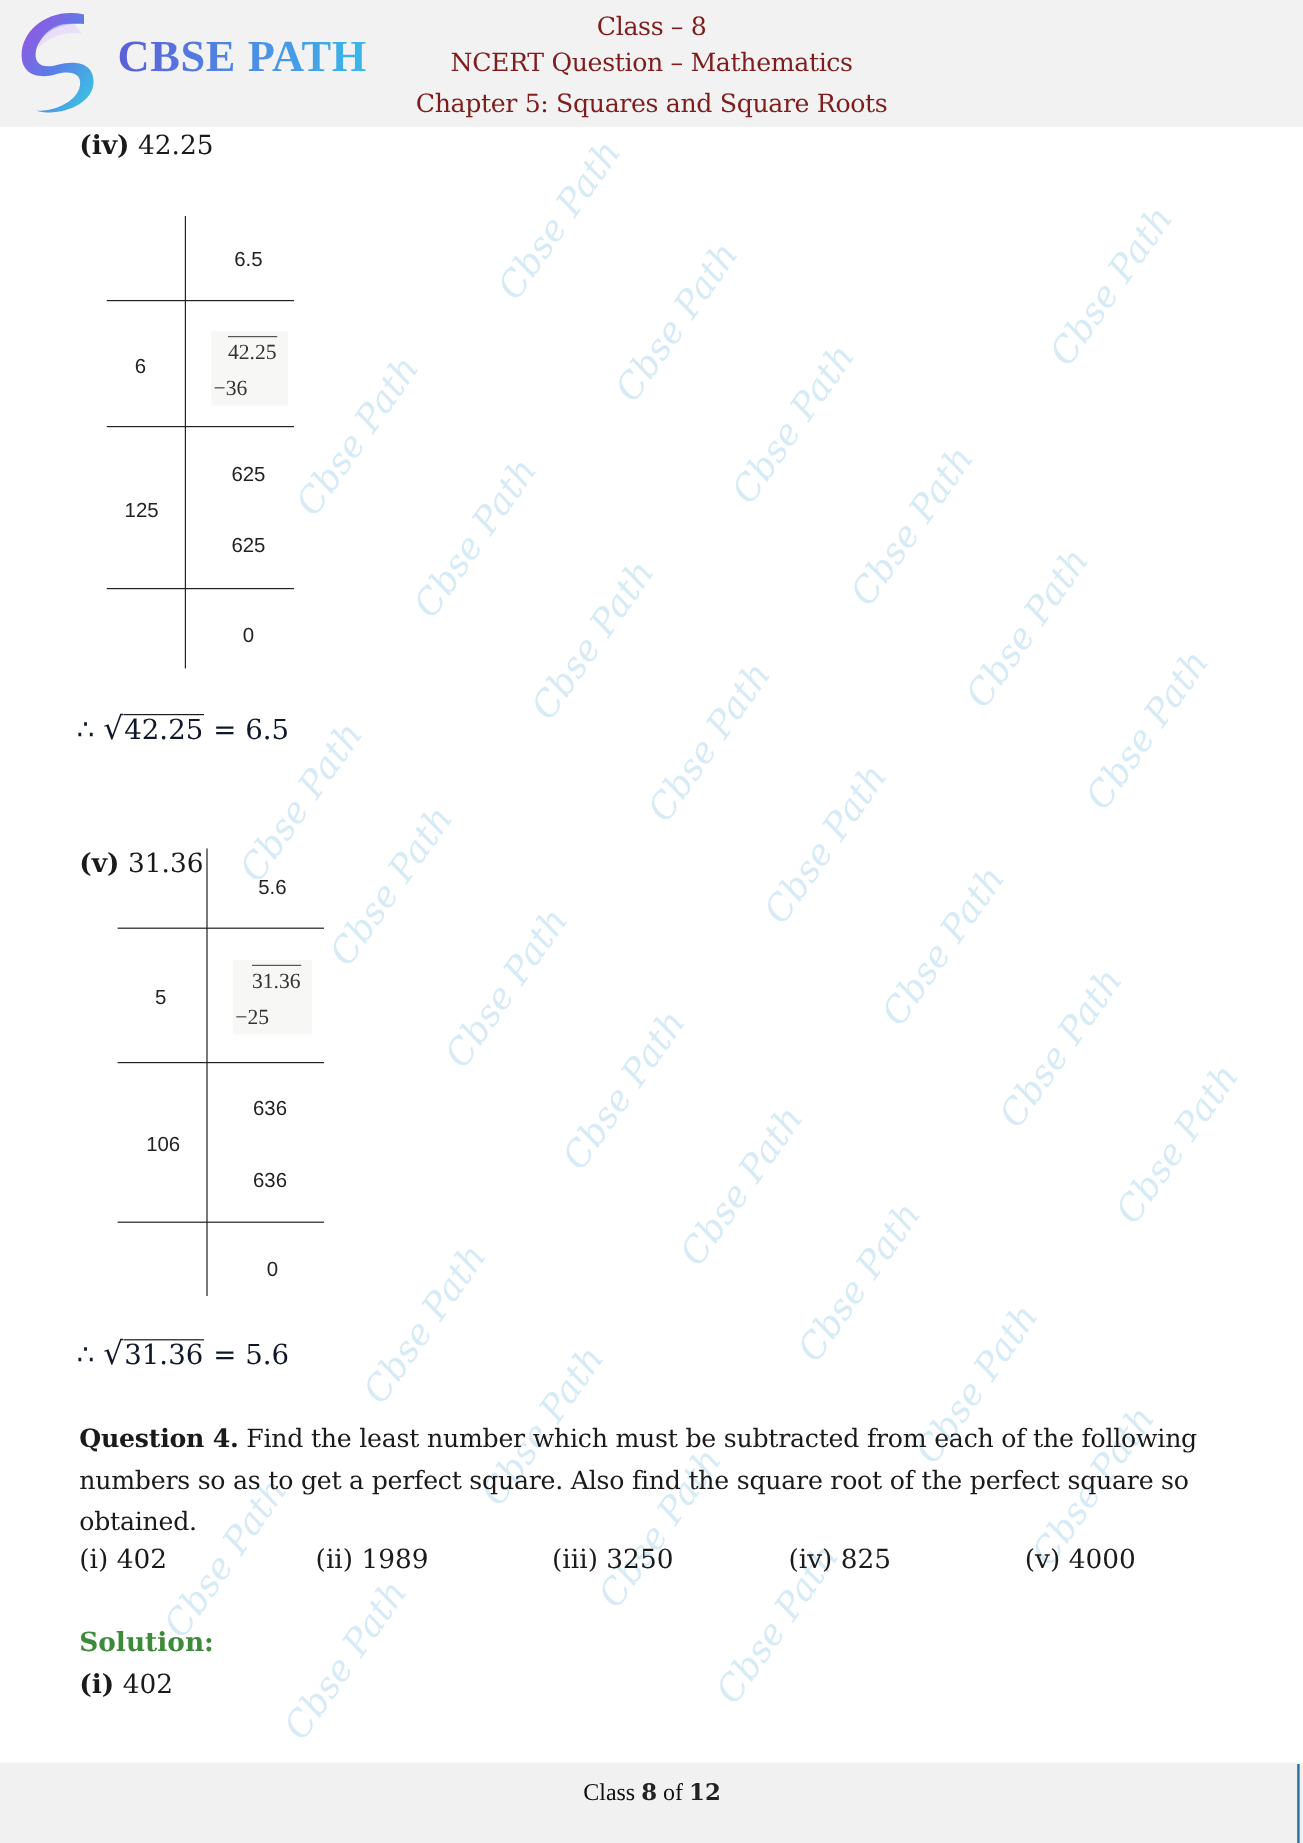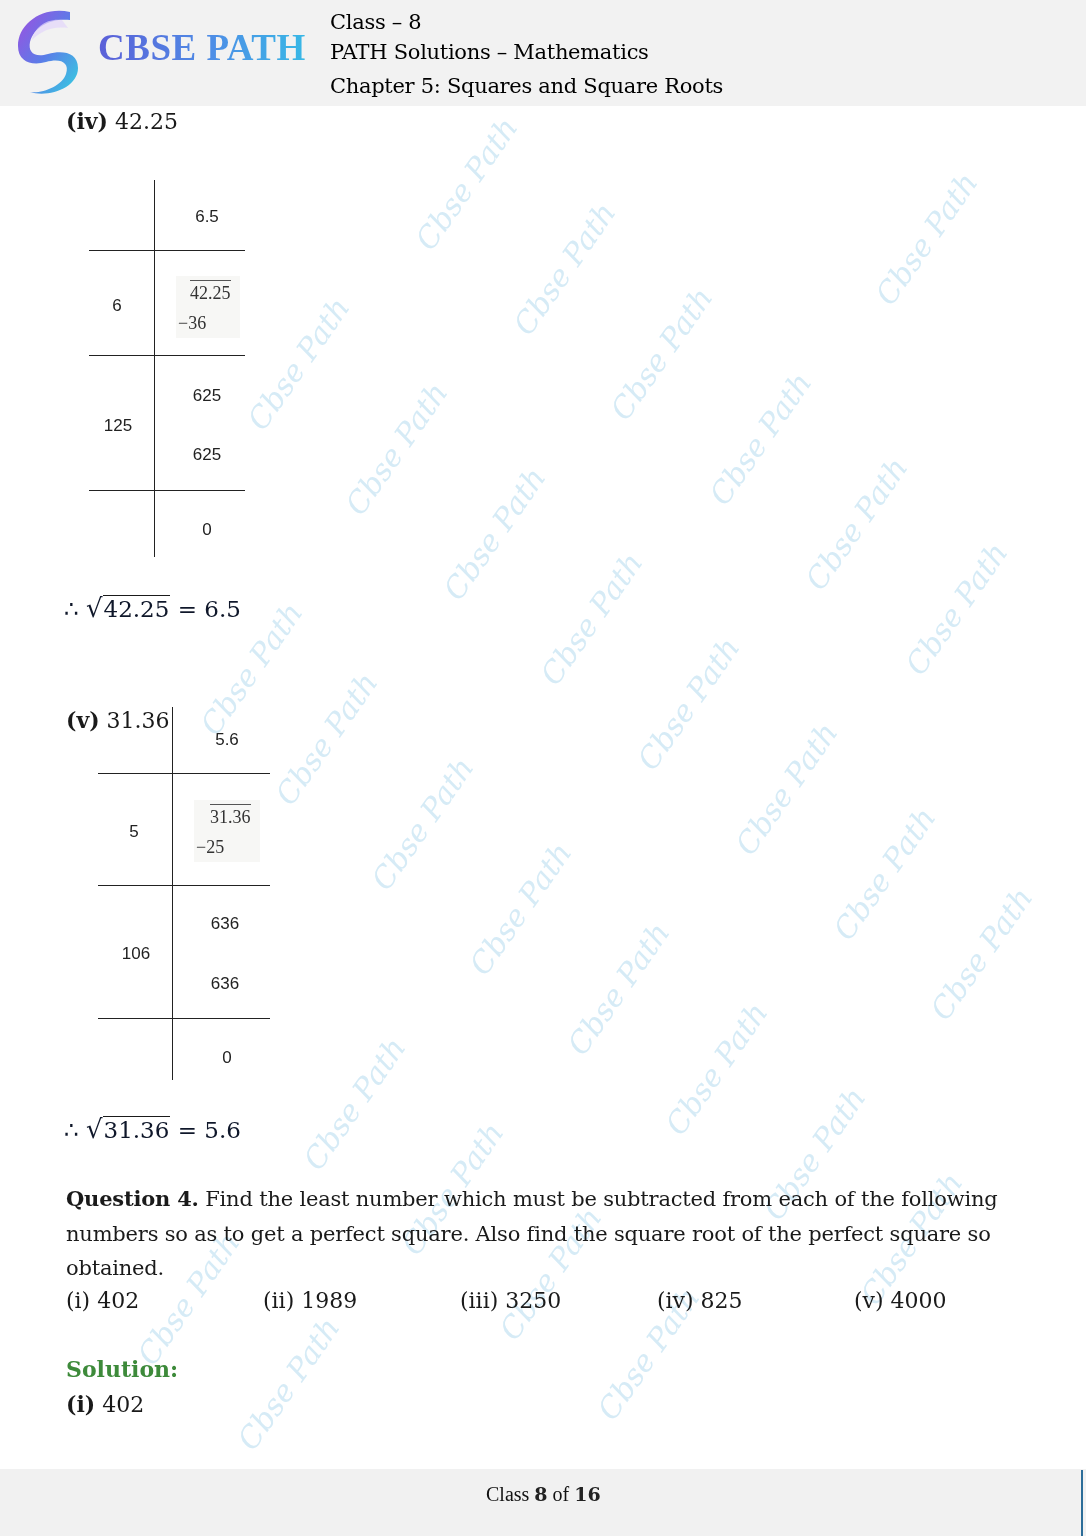--- a/index.html
+++ b/index.html
@@ -12,22 +12,22 @@
     background:#f2f2f2;
   }
   .logo-mark { position:absolute; left:12px; top:6px; width:76px; height:92px; }
   .logo-text {
     position:absolute; left:98px; top:26px; font-family:"Liberation Serif", serif;
     font-weight:bold; font-size:37px; letter-spacing:0.5px;
     background:linear-gradient(90deg,#5b5fd8 0%,#4e8ee6 55%,#38b8e6 100%);
     -webkit-background-clip:text; background-clip:text; color:transparent;
   }
   .head-lines {
-    position:absolute; left:330px; top:6px; width:426px; 
-    font-family:"DejaVu Serif", serif; font-size:21px; line-height:32px; color:#000000;
+    position:absolute; left:330px; top:6px; width:426px; text-align:center;
+    font-family:"DejaVu Serif", serif; font-size:21px; line-height:32px; color:#7f1d1d;
     letter-spacing:-0.3px;
   }
   .head-lines div { white-space:nowrap; }
 
   .watermarks { position:absolute; left:0; top:106px; width:1086px; height:1360px; pointer-events:none; overflow:hidden; }
   .wm {
     position:absolute; font-family:"DejaVu Serif", serif; font-style:italic;
     font-size:30px; color:#cfe8f5; transform:rotate(-55deg); white-space:nowrap;
     opacity:0.85;
   }
@@ -71,21 +71,21 @@
         <stop offset="0.5" stop-color="#5a7de8"></stop>
         <stop offset="1" stop-color="#35d0e0"></stop>
       </linearGradient>
     </defs>
     <path d="M58 6 C30 0 6 18 6 40 C6 56 20 60 34 56 C48 52 58 56 54 68 C50 80 30 88 18 86 C36 92 66 82 66 62 C66 46 50 44 36 48 C22 52 16 46 18 36 C22 20 40 12 58 14 Z" fill="url(#lg1)"></path>
     <path d="M50 14 C34 12 22 22 20 34 C30 24 42 20 56 22 Z" fill="#e2d6fb" opacity="0.7"></path>
   </svg>
   <div class="logo-text">CBSE PATH</div>
   <div class="head-lines">
     <div>Class – 8</div>
-    <div style="margin-top:-2px;">PATH Solutions – Mathematics</div>
+    <div style="margin-top:-2px;">NCERT Question – Mathematics</div>
     <div style="margin-top:2px;">Chapter 5: Squares and Square Roots</div>
   </div>
 </div>
 
 <div class="watermarks">
   <div class="wm" style="left:390px;top:60px;">Cbse Path</div>
   <div class="wm" style="left:850px;top:115px;">Cbse Path</div>
   <div class="wm" style="left:488px;top:145px;">Cbse Path</div>
   <div class="wm" style="left:585px;top:230px;">Cbse Path</div>
   <div class="wm" style="left:222px;top:240px;">Cbse Path</div>
@@ -190,16 +190,16 @@
 <div class="txt" style="left:66px;top:1391px;">
   <span class="bold">(i)</span>
   <span>402</span>
 </div>
 
 <div class="footer">
   <div class="page-num">
     <span>Class</span>
     <b>8</b>
     <span>of</span>
-    <b>16</b>
+    <b>12</b>
   </div>
   <div class="edge-line"></div>
 </div>
 
 </body></html>

